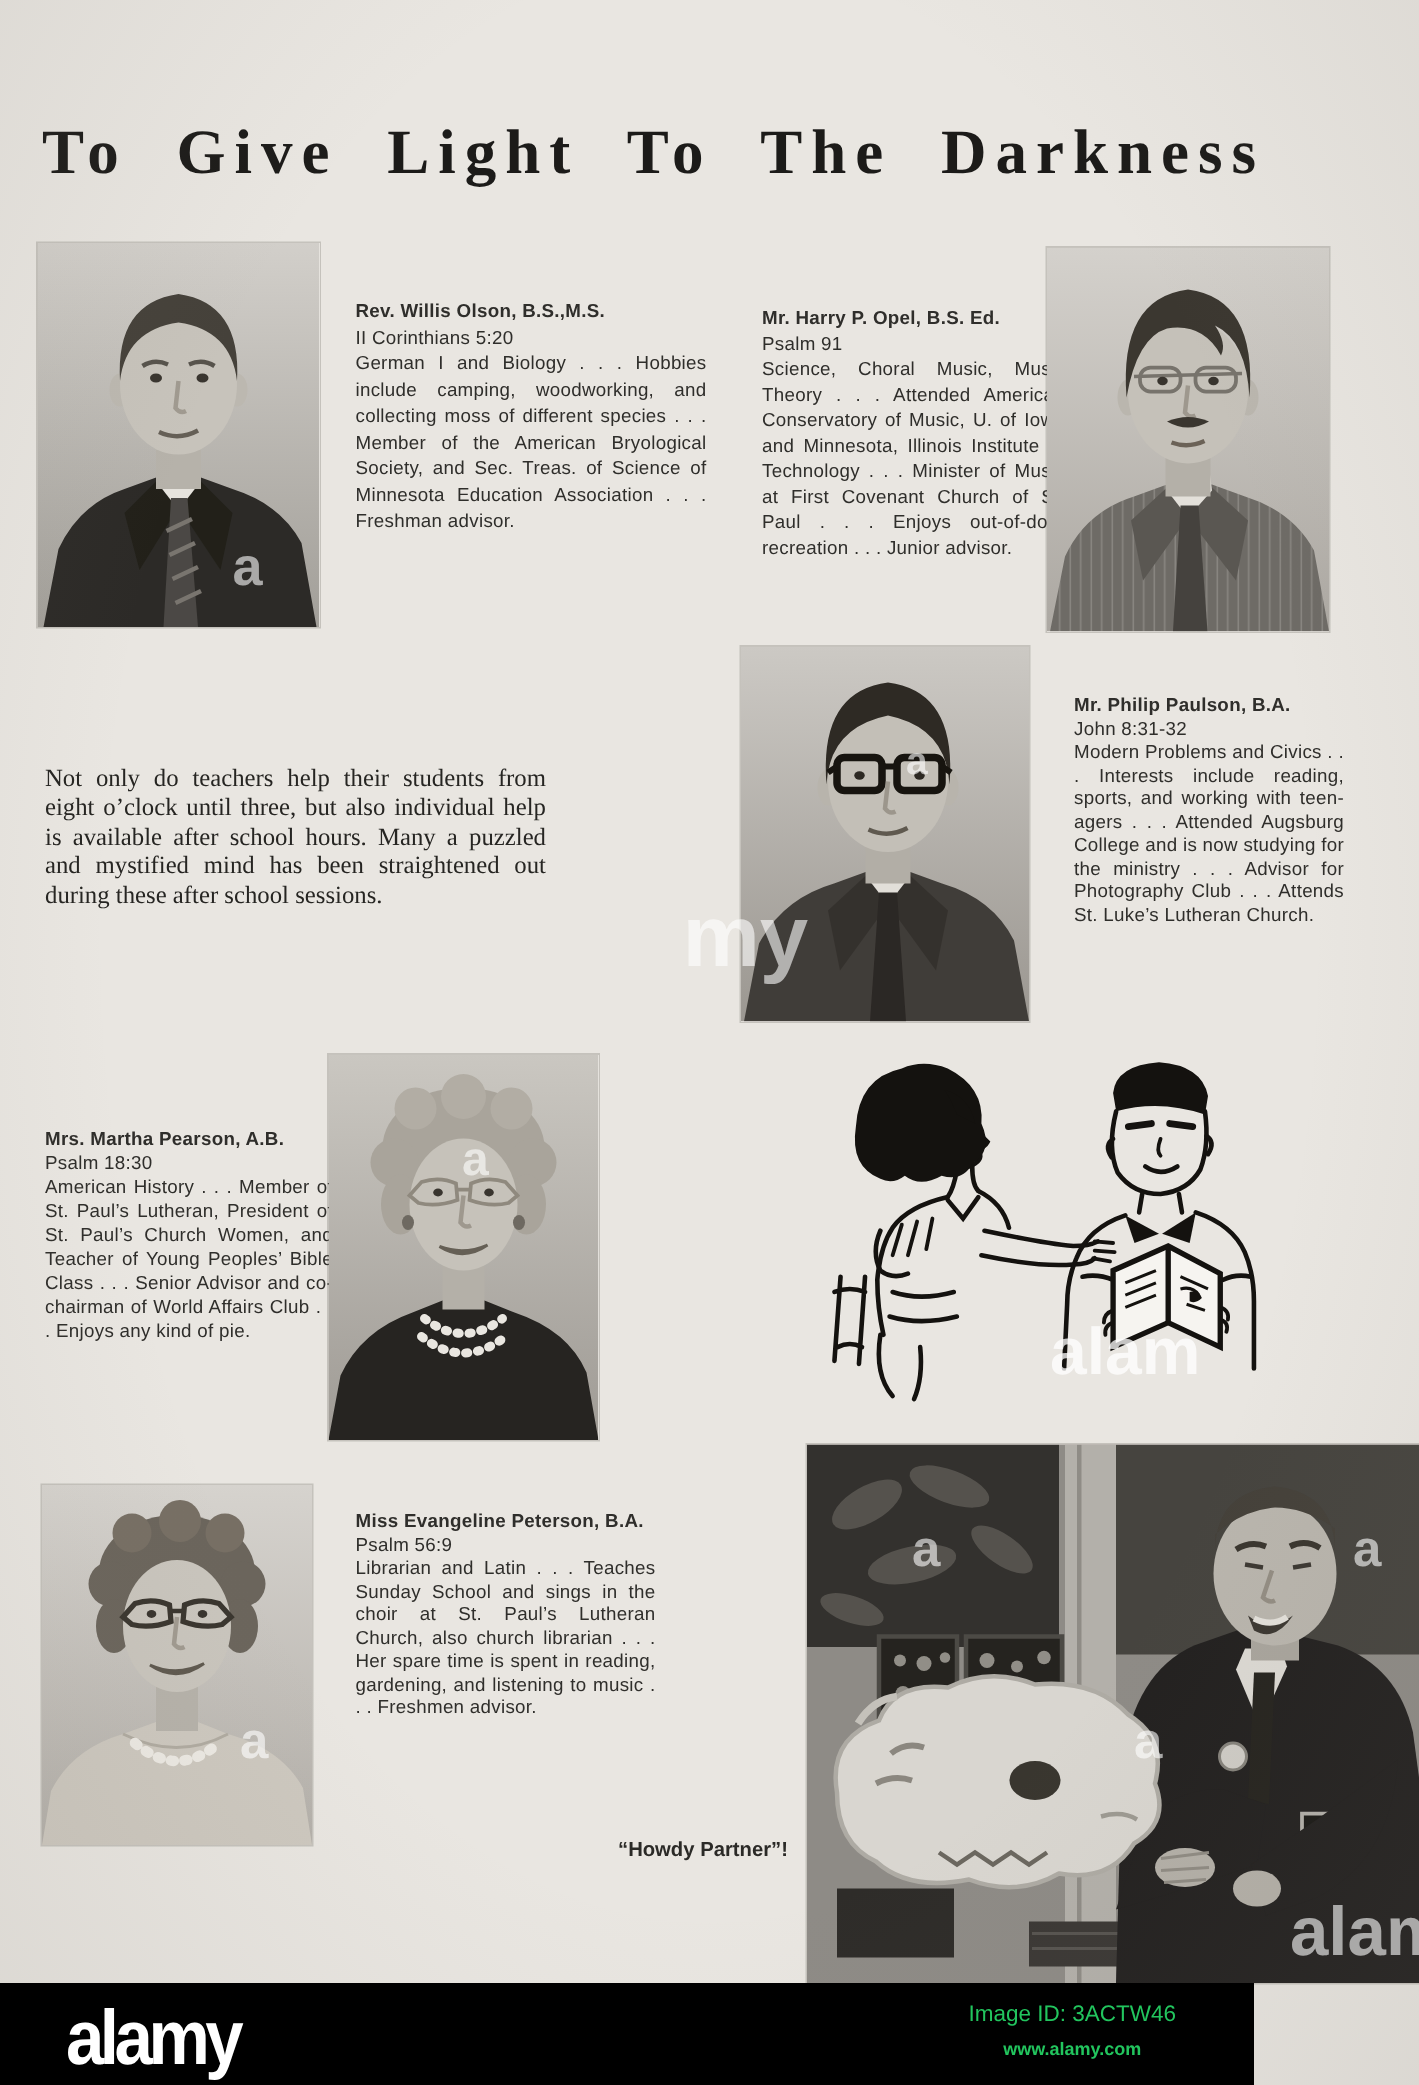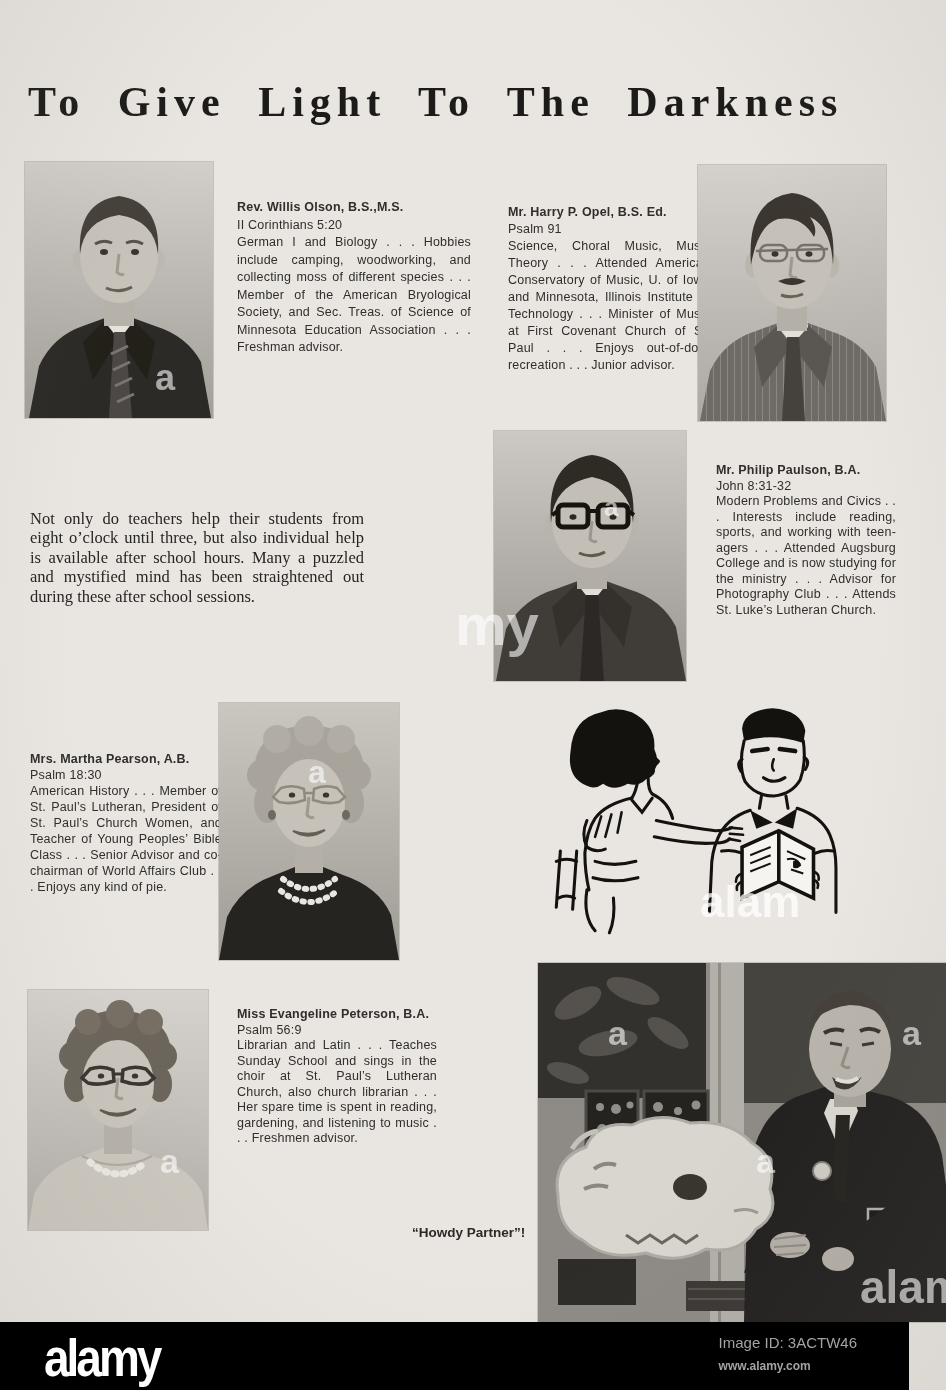--- a/index.html
+++ b/index.html
@@ -16,24 +16,24 @@
   .bio{position:absolute;font-size:12.5px;color:#2f2e2b;text-align:justify;letter-spacing:.2px;}
   .bio .bio-name{font-weight:bold;}
   .paragraph{position:absolute;left:30px;top:492px;width:334px;
         font-family:"Liberation Serif",serif;font-size:16.5px;line-height:19.5px;
         color:#262522;text-align:justify;}
   .drawing{position:absolute;left:542px;top:698px;width:296px;height:245px;}
   .drawing svg{display:block;width:100%;height:100%;}
   .caption{position:absolute;left:412px;top:1225px;font-size:13.5px;font-weight:bold;color:#2b2a27;}
   .ghost{position:absolute;font-weight:bold;color:rgba(255,255,255,.6);z-index:6;
         pointer-events:none;line-height:1;}
-  .bar{position:absolute;left:0;top:1322px;width:909px;height:68px;background:#000;z-index:8;}
+  .bar{position:absolute;left:0;top:1322px;width:836px;height:68px;background:#000;z-index:8;}
   .bar-logo{position:absolute;left:44px;top:6px;color:#fff;font-size:46px;font-weight:bold;
         letter-spacing:-3px;transform:scaleY(1.12);transform-origin:top left;}
-  .bar-right{position:absolute;right:52px;top:10px;text-align:left;color:#a3a3a3;}
+  .bar-right{position:absolute;right:52px;top:10px;text-align:center;color:#22c55e;}
   .bar-id{font-size:15px;line-height:22px;}
   .bar-url{font-size:12px;font-weight:bold;line-height:24px;}
 </style>
 </head>
 <body>
 
 <div class="page">
 
   <h1 class="title">To Give Light To The Darkness</h1>
 

